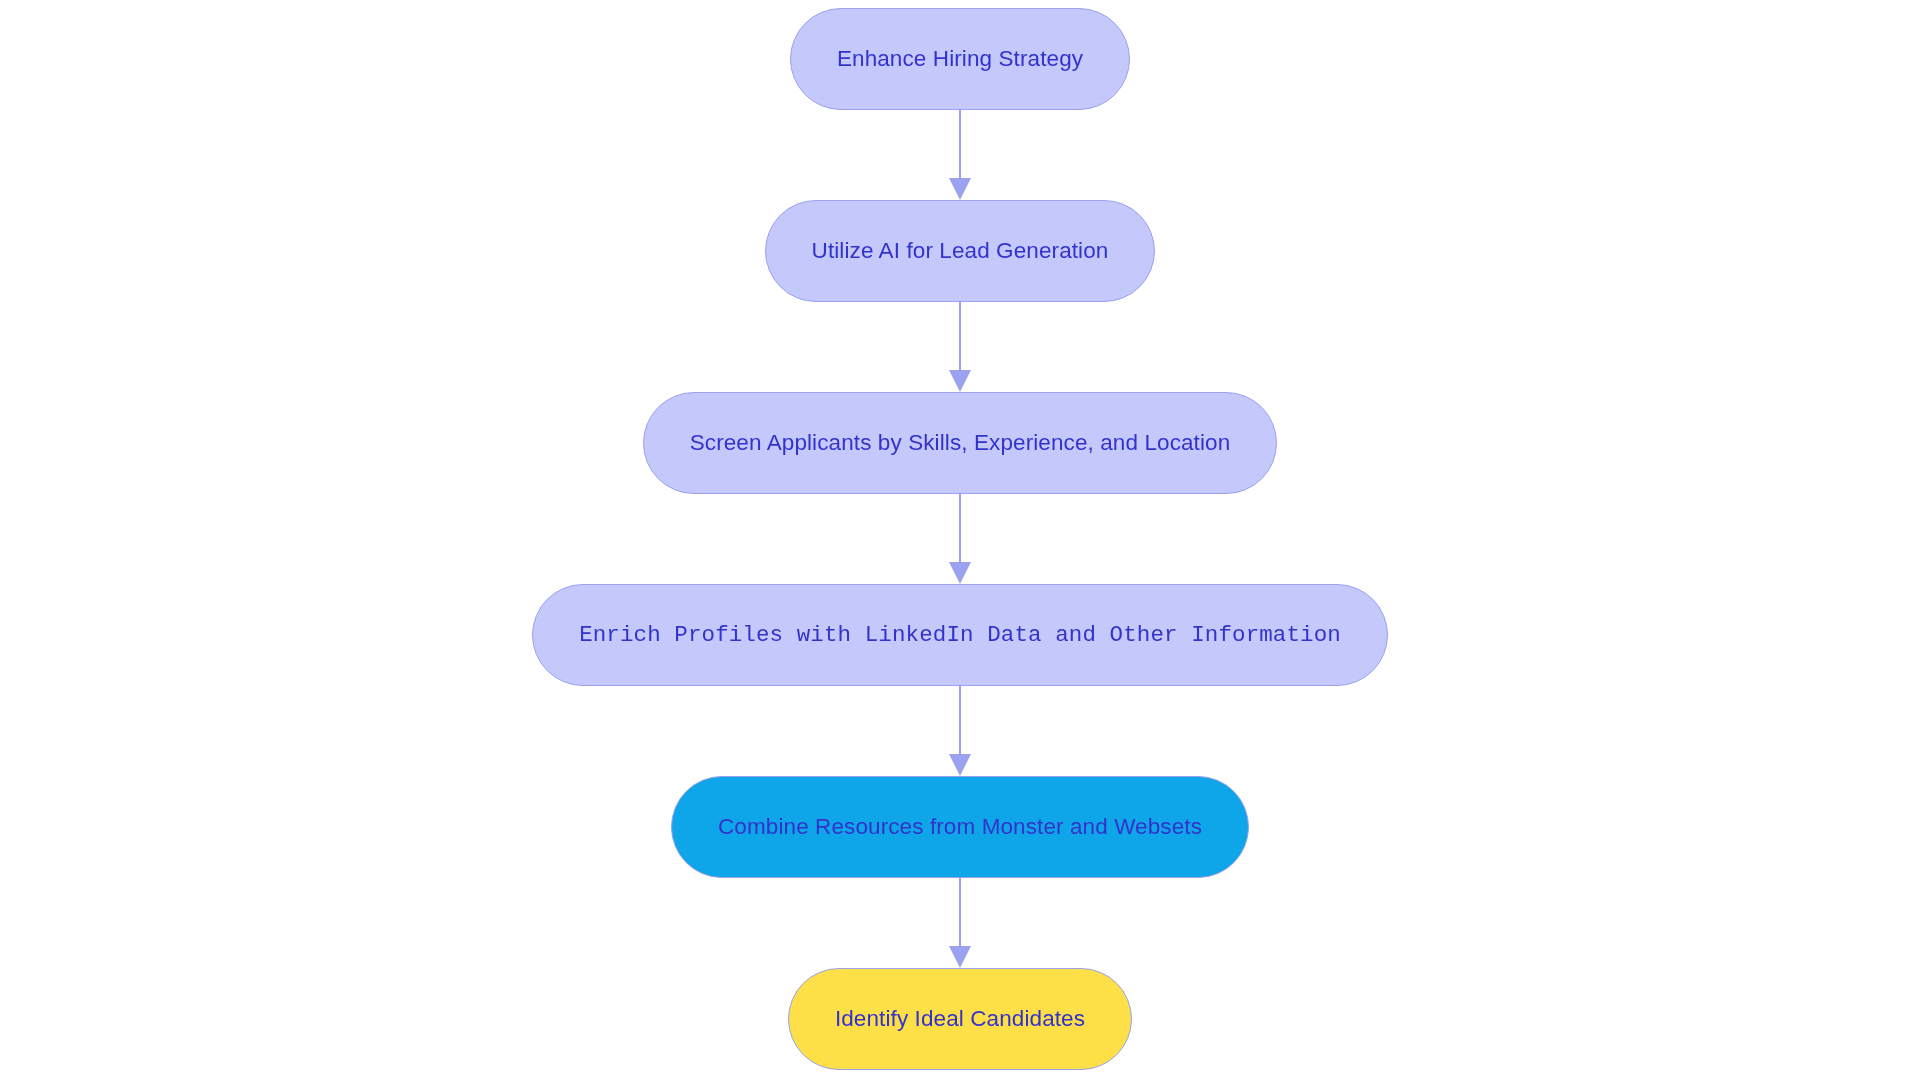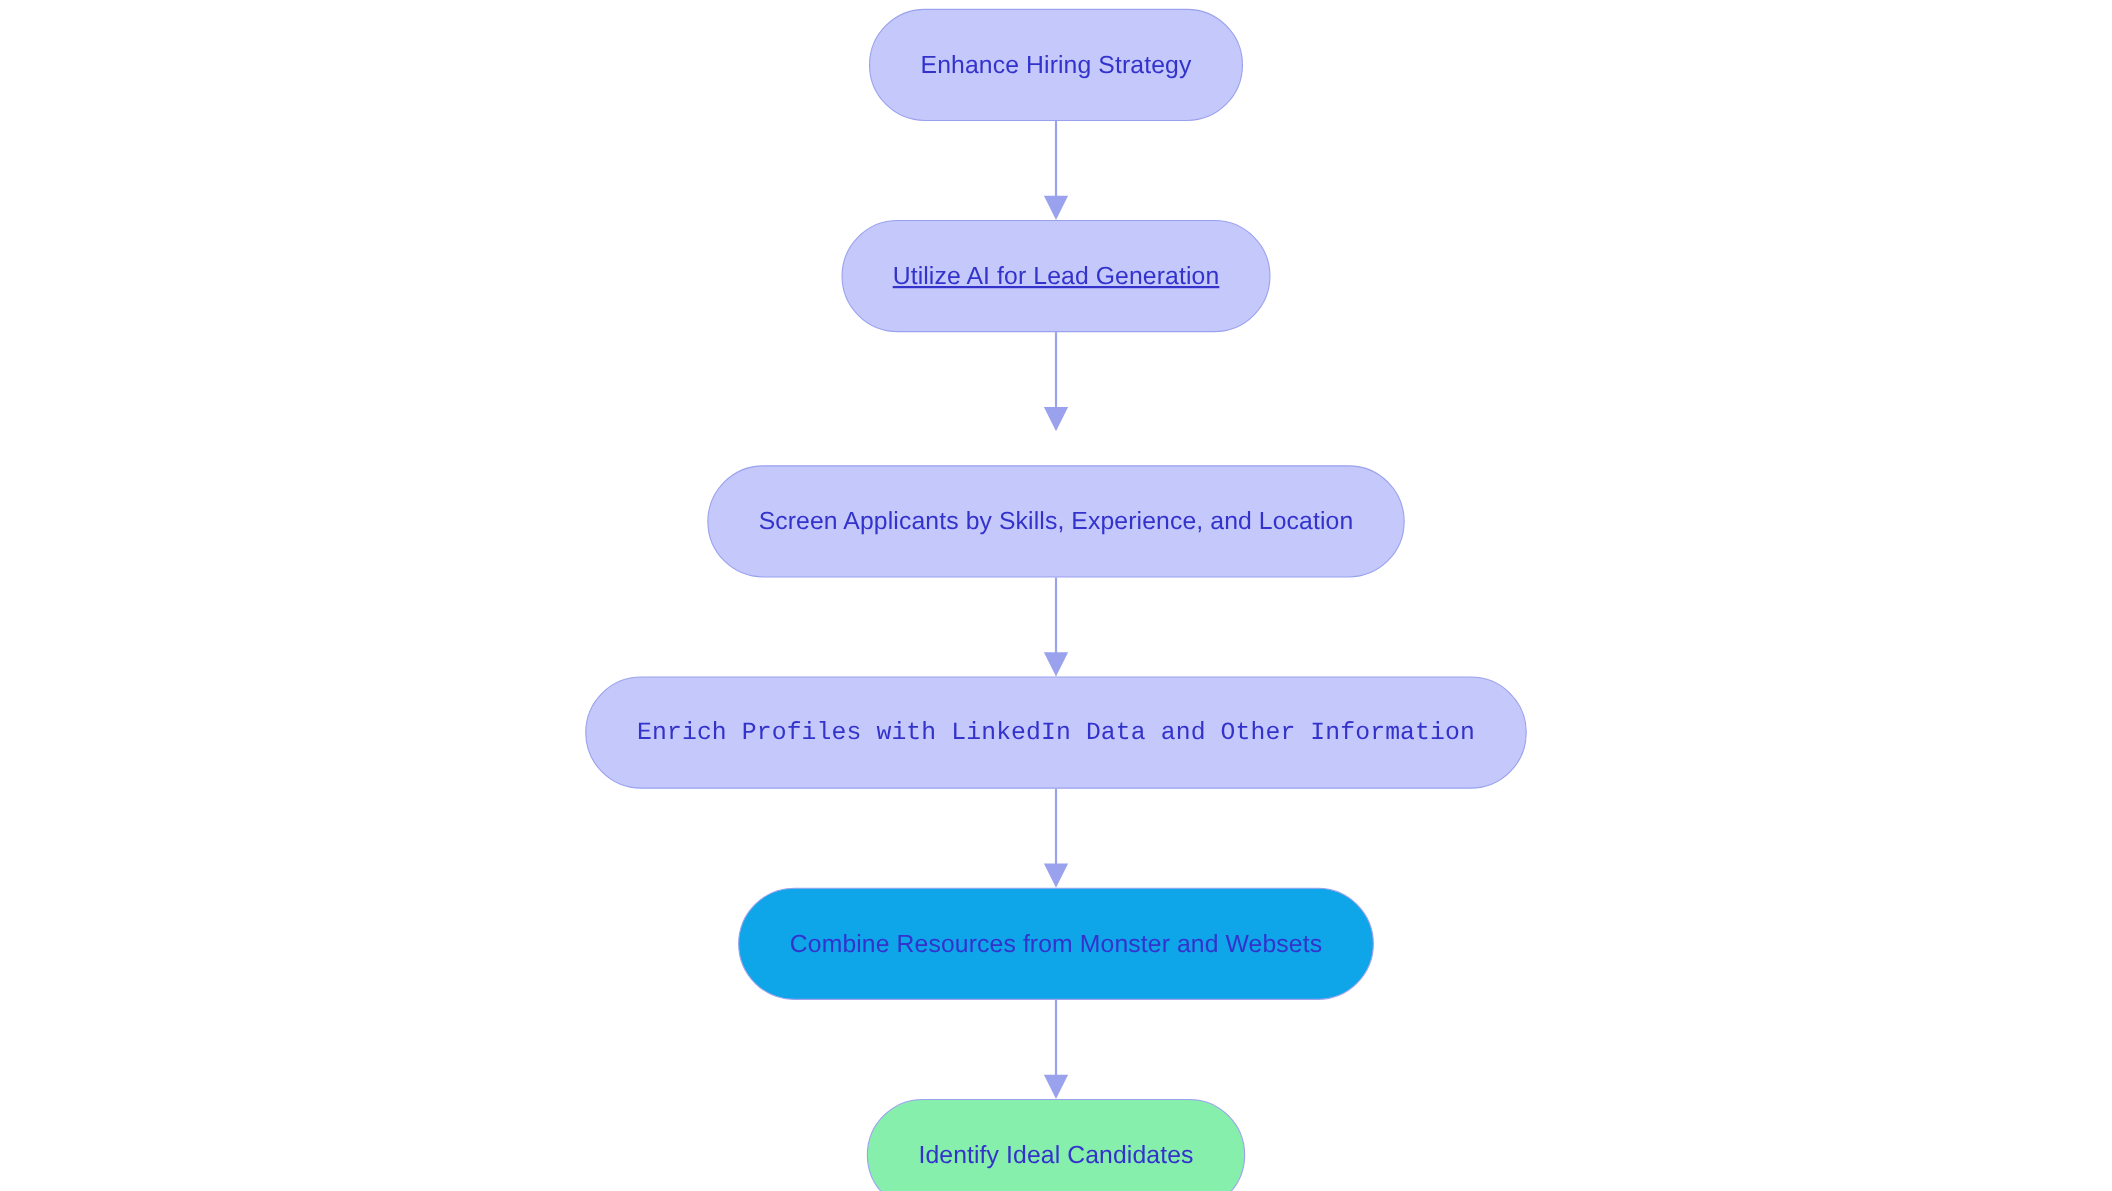--- a/index.html
+++ b/index.html
@@ -97,29 +97,29 @@
     <div class="node" style="background: rgb(197, 200, 250); border-color: rgb(154, 162, 238);">
       <span class="node-label" style="color: rgb(51, 51, 204);">Enhance Hiring Strategy</span>
     </div>
 
     <div class="connector">
       <div class="conn-line" style="background: rgb(154, 162, 238);"></div>
       <div class="conn-head" style="border-top-color: rgb(154, 162, 238);"></div>
     </div>
 
     <div class="node" style="background: rgb(197, 200, 250); border-color: rgb(154, 162, 238);">
-      <span class="node-label" style="color: rgb(51, 51, 204); text-decoration: underline;">Utilize AI for Lead Generation</span>
+      <span class="node-label" style="color: rgb(51, 51, 204);">Utilize AI for Lead Generation</span>
     </div>
 
     <div class="connector">
       <div class="conn-line" style="background: rgb(154, 162, 238);"></div>
       <div class="conn-head" style="border-top-color: rgb(154, 162, 238);"></div>
     </div>
 
-    <div class="node" style="background: rgb(197, 200, 250); border-color: rgb(154, 162, 238); margin-top: 31px;">
+    <div class="node" style="background: rgb(197, 200, 250); border-color: rgb(154, 162, 238);">
       <span class="node-label" style="color: rgb(51, 51, 204);">Screen Applicants by Skills, Experience, and Location</span>
     </div>
 
     <div class="connector">
       <div class="conn-line" style="background: rgb(154, 162, 238);"></div>
       <div class="conn-head" style="border-top-color: rgb(154, 162, 238);"></div>
     </div>
 
     <div class="node" style="background: rgb(197, 200, 250); border-color: rgb(154, 162, 238); font-family: Liberation Mono, monospace;">
       <span class="node-label" style="color: rgb(51, 51, 204);">Enrich Profiles with LinkedIn Data and Other Information</span>
@@ -132,18 +132,18 @@
 
     <div class="node" style="background: #0ea5e9; border-color: rgb(154, 162, 238);">
       <span class="node-label" style="color: rgb(51, 51, 204);">Combine Resources from Monster and Websets</span>
     </div>
 
     <div class="connector">
       <div class="conn-line" style="background: rgb(154, 162, 238);"></div>
       <div class="conn-head" style="border-top-color: rgb(154, 162, 238);"></div>
     </div>
 
-    <div class="node" style="background: #86efac; border-color: rgb(154, 162, 238); text-align: right;">
+    <div class="node" style="background: #fde047; border-color: rgb(154, 162, 238); text-align: right;">
       <span class="node-label" style="color: rgb(51, 51, 204);">Identify Ideal Candidates</span>
     </div>
 
   </div>
 </div>
 
 </body></html>

